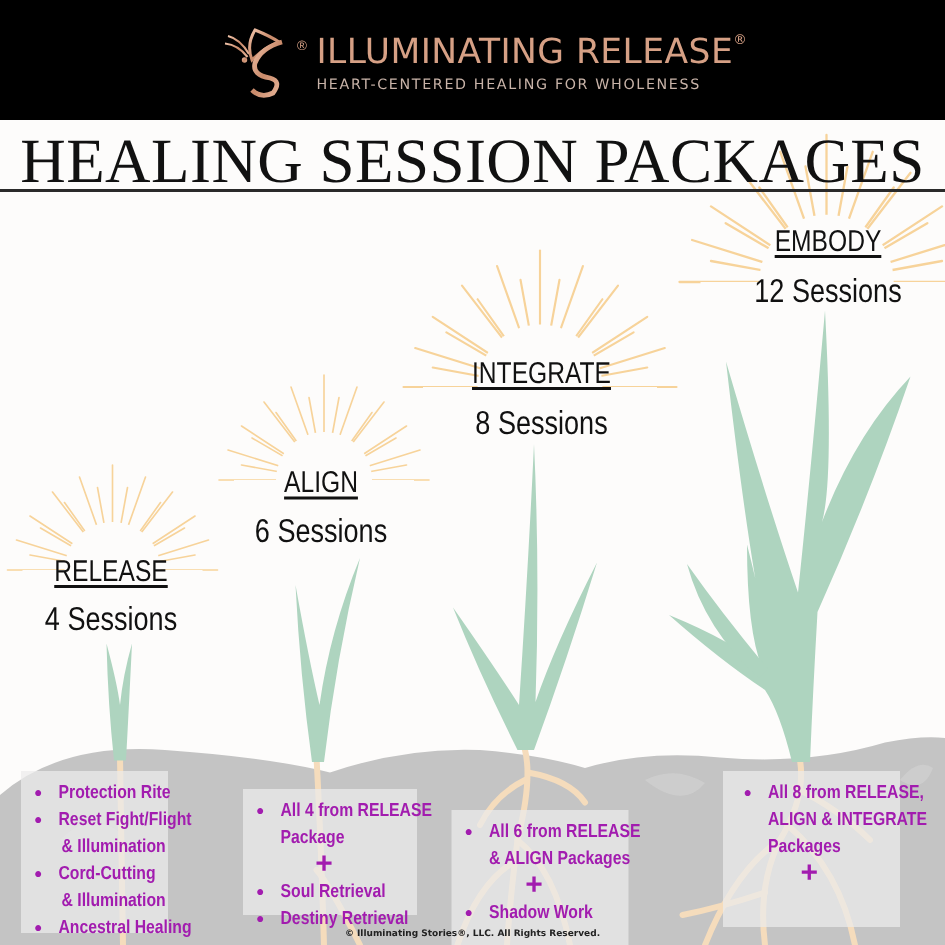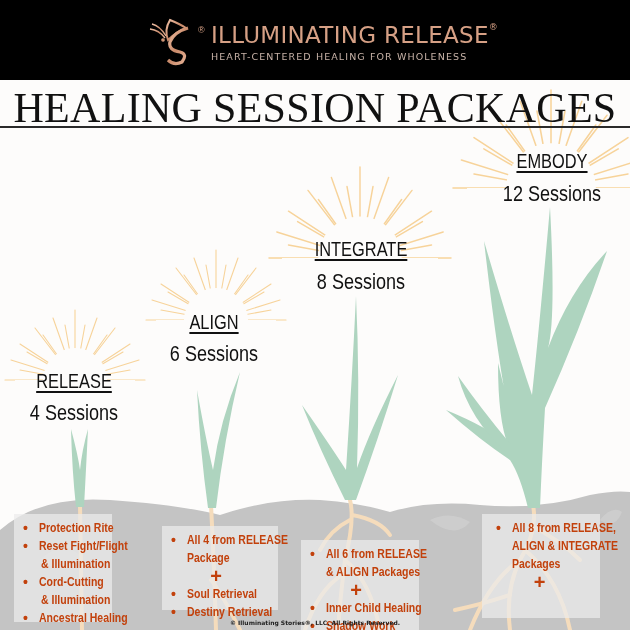--- a/index.html
+++ b/index.html
@@ -21,21 +21,21 @@
 
   .art { position: absolute; left: 0; top: 0; width: 630px; height: 630px; }
 
   .pkg-name { position: absolute; text-align: center; font-family: "Liberation Sans", sans-serif;
     font-size: 20px; color: #111; text-decoration: underline; text-underline-offset: 3px;
     transform: scaleX(0.82); white-space: nowrap; }
   .pkg-sessions { position: absolute; text-align: center; font-family: "Liberation Sans", sans-serif;
     font-size: 22px; color: #111; transform: scaleX(0.82); white-space: nowrap; }
 
   .card { position: absolute; background: rgba(235,235,235,0.72); padding: 5px 4px 4px 8px;
-    font-family: "Liberation Sans", sans-serif; font-weight: bold; font-size: 12.5px; color: #c2410c;
+    font-family: "Liberation Sans", sans-serif; font-weight: bold; font-size: 12.5px; color: #a21caf;
     line-height: 18px; }
   .card ul { list-style: none; }
   .card li { position: relative; padding-left: 17px; transform-origin: left; }
   .card li::before { content: "\2022"; position: absolute; left: 1px; top: 0; font-size: 14px; }
   .card .cont { padding-left: 19px; }
   .card .plus { text-align: center; font-size: 20px; line-height: 18px; padding-right: 12px; }
   .narrow { display: inline-block; transform: scaleX(0.84); transform-origin: left; white-space: nowrap; }
 
   .copyright { position: absolute; left: 0; width: 630px; top: 619px; text-align: center;
     font-family: "DejaVu Sans", sans-serif; font-size: 6px; font-weight: bold; color: #222; }
@@ -176,21 +176,20 @@
     <li><span class="narrow">Soul Retrieval</span></li>
     <li><span class="narrow">Destiny Retrieval</span></li>
   </ul>
 </div>
 
 <div class="card" style="left:301px;top:540px;width:118px;height:104px;">
   <ul>
     <li><span class="narrow">All 6 from RELEASE</span></li>
     <div class="cont" style="padding-left:17px"><span class="narrow">&amp; ALIGN Packages</span></div>
     <div class="plus">+</div>
-    <li><span class="narrow">Inner Child Healing</span></li>
     <li><span class="narrow">Shadow Work</span></li>
   </ul>
 </div>
 
 <div class="card" style="left:482px;top:514px;width:118px;height:104px;padding-left:13px;">
   <ul>
     <li><span class="narrow">All 8 from RELEASE,</span></li>
     <div class="cont" style="padding-left:17px"><span class="narrow">ALIGN  &amp; INTEGRATE</span></div>
     <div class="cont" style="padding-left:17px"><span class="narrow">Packages</span></div>
     <div class="plus">+</div>

